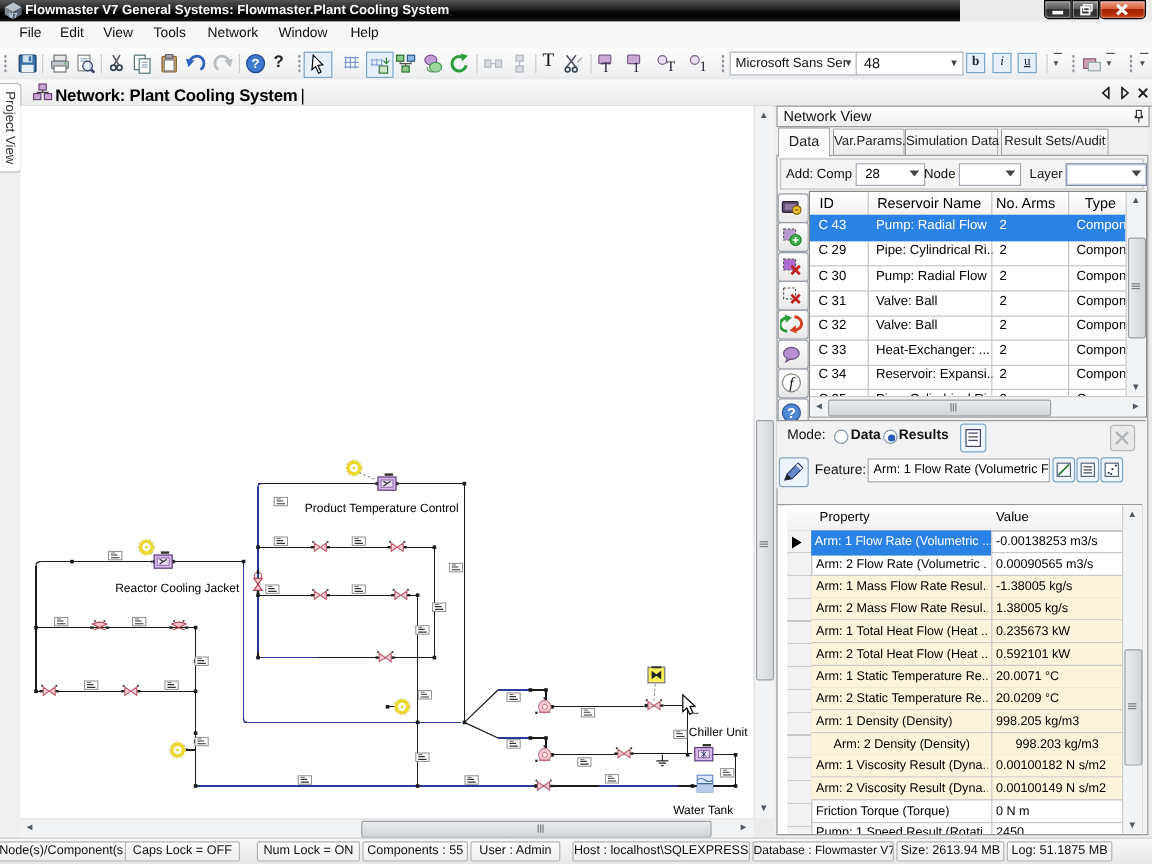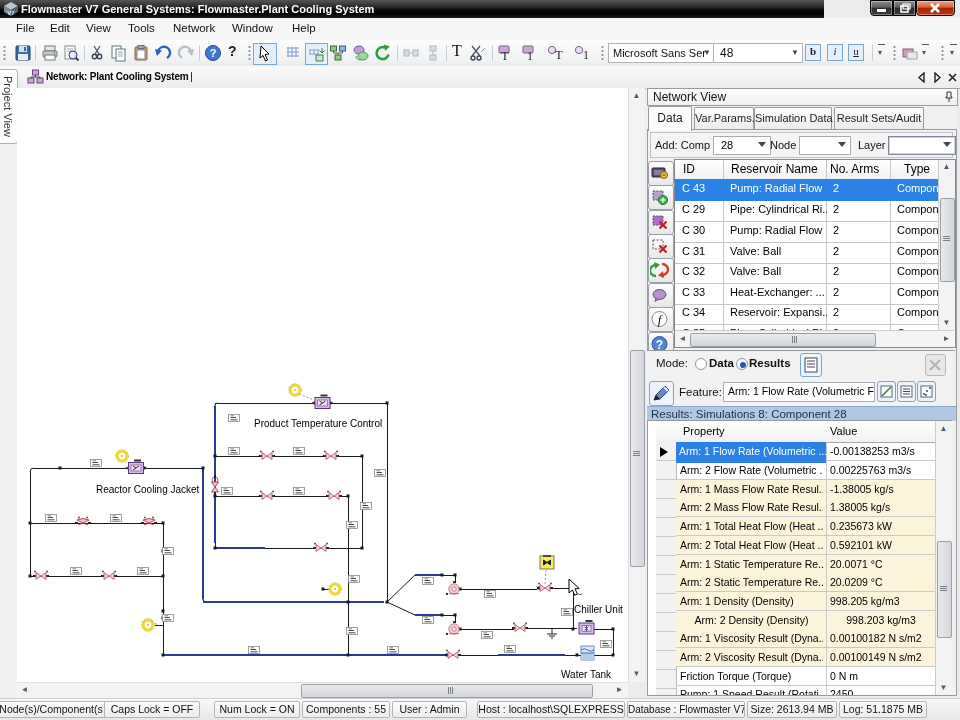--- a/index.html
+++ b/index.html
@@ -1,21 +1,21 @@
 <!DOCTYPE html>
 <html><head>
 <meta charset="utf-8">
 <style>
 html,body{margin:0;padding:0;}
 body{width:960px;height:720px;position:relative;overflow:hidden;background:#ebebeb;
  font-family:"Liberation Sans",sans-serif;-webkit-font-smoothing:antialiased;}
 .abs{position:absolute;}
 
-#titlebar{left:0;top:0;width:824px;height:18px;
- background:linear-gradient(#555 0%,#2e2e2e 35%,#0a0a0a 55%,#000 75%,#1b1b1b 100%);}
+#titlebar{left:0;top:0;width:760px;height:18px;
+ background:linear-gradient(#555 0%,#2e2e2e 35%,#0a0a0a 55%,#000 75%,#1b1b1b 100%);padding-left:40px;}
 #titlebar .ttl{position:absolute;left:21px;top:2.5px;color:#fff;font-size:11px;font-weight:bold;white-space:nowrap;letter-spacing:0px;}
 #winbtns{position:absolute;left:870px;top:0;height:14px;display:flex;}
 .wbtn{height:14px;border:1px solid #000;box-shadow:inset 0 0 0 1px rgba(255,255,255,.35);
  background:linear-gradient(#8d8d8d 0%,#5c5c5c 45%,#2a2a2a 50%,#3a3a3a 100%);
  color:#fff;font-size:9px;text-align:center;line-height:13px;}
 .wbtn.close{background:linear-gradient(#e8a08c 0%,#d95f3b 45%,#a02000 50%,#c33a10 100%);
  border-radius:0 0 4px 4px;width:37px;}
 .wbtn.mid{width:21px;}
 .wbtn.min{width:21px;border-radius:0 0 0 4px;}
 
@@ -23,21 +23,21 @@
 #menubar span{position:absolute;top:4px;font-size:11.5px;color:#111;}
 
 #toolbar{left:0;top:40px;width:960px;height:26px;background:linear-gradient(#fcfcfc,#f0f1f2 80%,#e9eaeb);border-bottom:1px solid #d5d5d5;}
 .grip{position:absolute;top:5px;width:3px;height:16px;
  background-image:radial-gradient(circle,#8e9298 1px,transparent 1.2px);background-size:3px 4px;}
 .tsep{position:absolute;top:5px;width:1px;height:16px;background:#c9cdd2;}
 .ticon{position:absolute;top:4px;width:18px;height:18px;}
 .tbox{position:absolute;top:3px;border:1px solid #7da7c9;background:#e6f0fa;}
 
 #tabbar{left:0;top:66px;width:960px;height:22px;background:linear-gradient(#fafafa,#ececec);border-bottom:1px solid #a9a9a9;}
-#tabbar .dtxt{position:absolute;left:46px;top:5px;font-size:10px;letter-spacing:-0.2px;font-weight:bold;color:#000;white-space:nowrap;}
+#tabbar .dtxt{position:absolute;left:46px;top:5px;font-size:14px;letter-spacing:-0.2px;font-weight:bold;color:#000;white-space:nowrap;}
 #pvtab{left:0px;top:69px;width:17px;height:73px;background:#fdfdfd;border:1px solid #b0b0b0;border-left:none;border-radius:0 4px 4px 0;}
 #pvtab span{position:absolute;left:2px;top:6px;font-size:11px;color:#333;writing-mode:vertical-rl;}
 #leftstrip{left:0;top:88px;width:17px;height:610px;background:#f0f0f0;}
 
 #canvas{left:17px;top:88px;width:611px;height:594px;background:#fff;}
 
 .sb{background:#f2f3f4;}
 .sbthumb{position:absolute;background:linear-gradient(90deg,#e8eaec,#d3d6da);border:1px solid #9aa0a6;border-radius:2px;}
 .sbthumbh{position:absolute;background:linear-gradient(#e8eaec,#d3d6da);border:1px solid #9aa0a6;border-radius:2px;}
 .sbarrow{position:absolute;color:#4f5a65;font-size:8px;line-height:14px;width:15px;text-align:center;}
@@ -682,40 +682,37 @@
         </svg></div>
   <div class="abs" style="left:270px;top:30px;width:17px;height:19px;border:1px solid #7da7c9;border-radius:3px;background:#eef4fb;"><svg width="17" height="19" viewBox="0 0 17 19">
           <rect x="3" y="4" width="11" height="11" fill="#fff" stroke="#567"></rect>
           <circle cx="6" cy="12" r=".9" fill="#335"></circle>
           <circle cx="9" cy="9" r=".9" fill="#335"></circle>
           <circle cx="12" cy="6" r=".9" fill="#335"></circle>
           <circle cx="8" cy="13" r=".9" fill="#335"></circle>
         </svg></div>
  </div>
 
- <div class="abs" style="left:1px;top:318px;width:309px;height:14px;background:#b0c8e6;border-top:1px solid #8aa8cc;">
-  <span style="position:absolute;left:4px;top:1px;font-size:11.5px;color:#1a3049;">Results: Simulations 8: Component 28</span>
- </div>
 
  <div class="abs" style="left:1px;top:332px;width:303px;height:274px;background:#fff;border:1px solid #999;">
    <div id="ptable" style="position:absolute;left:0;top:0;width:287px;height:274px;overflow:hidden;">
     <div class="abs" style="left:8px;top:0px;width:279px;height:21px;background:linear-gradient(#ffffff,#f0f1f3);border-bottom:1px solid #aaa;">
       <span class="abs" style="left:27px;top:4px;font-size:11px;">Property</span>
       <span class="abs" style="left:174px;top:4px;font-size:11px;">Value</span>
     </div>
     <div class="abs" style="left:8px;top:21px;width:20px;height:253px;background:repeating-linear-gradient(#f2f2f2 0px,#f2f2f2 18px,#c9c9c9 18px,#c9c9c9 19px);border-right:1px solid #bbb;"></div>
     <div class="abs" style="left:12px;top:26px;width:0;height:0;border-top:5px solid transparent;border-bottom:5px solid transparent;border-left:8px solid #000;"></div>
     <div id="ptrows">
      <div class="pt-row" style="top:21px;">
             <span class="p" style="left:0px;top:0px;width:147px;background:#2a82e4;color:#fff;height:18px;padding:3px 0 0 3px;">Arm: 1 Flow Rate (Volumetric ...</span>
             <span class="v">-0.00138253 m3/s</span>
           </div>
      <div class="pt-row" style="top:40px;">
             <span class="p">Arm: 2 Flow Rate (Volumetric ...</span>
-            <span class="v">0.00225763 m3/s</span>
+            <span class="v">0.00090565 m3/s</span>
           </div>
      <div class="pt-row cream" style="top:59px;">
             <span class="p">Arm: 1 Mass Flow Rate Resul...</span>
             <span class="v">-1.38005 kg/s</span>
           </div>
      <div class="pt-row cream" style="top:77px;">
             <span class="p">Arm: 2 Mass Flow Rate Resul...</span>
             <span class="v">1.38005 kg/s</span>
           </div>
      <div class="pt-row cream" style="top:96px;">

